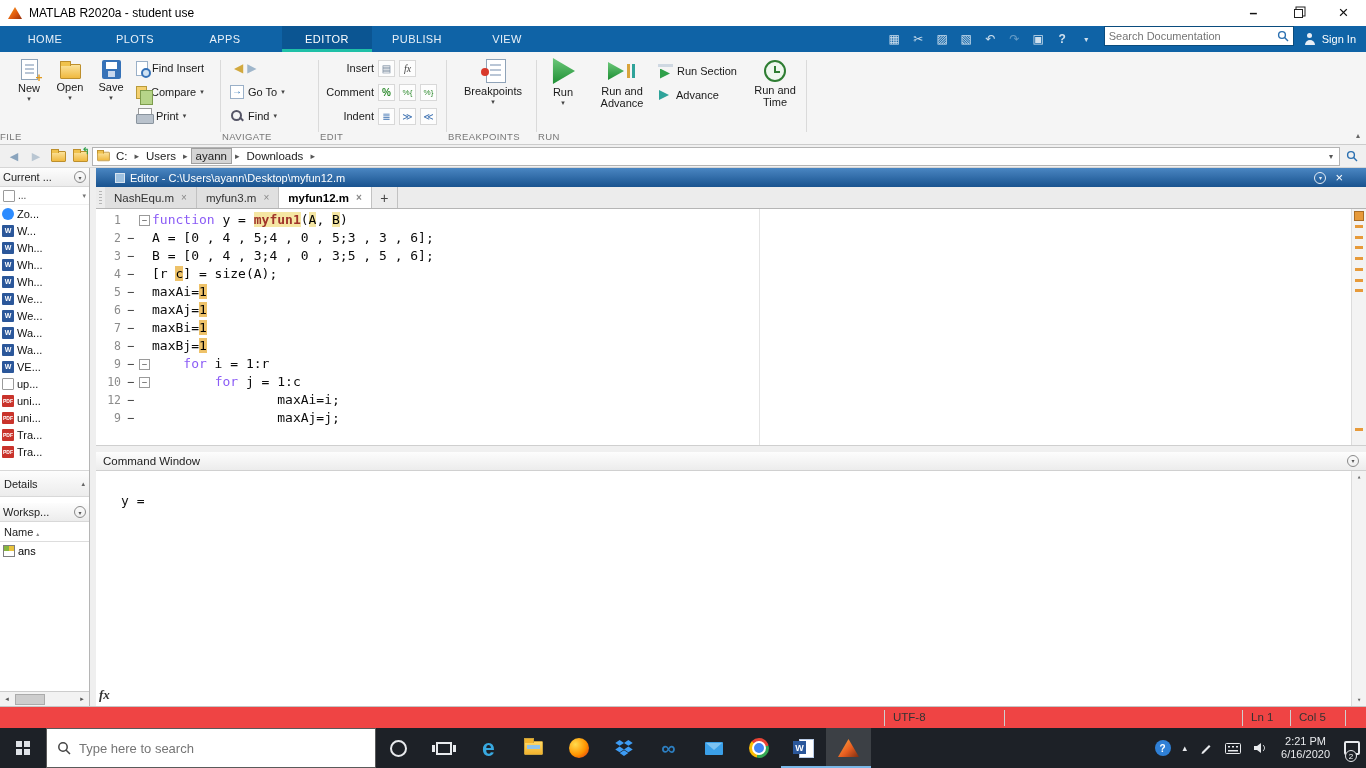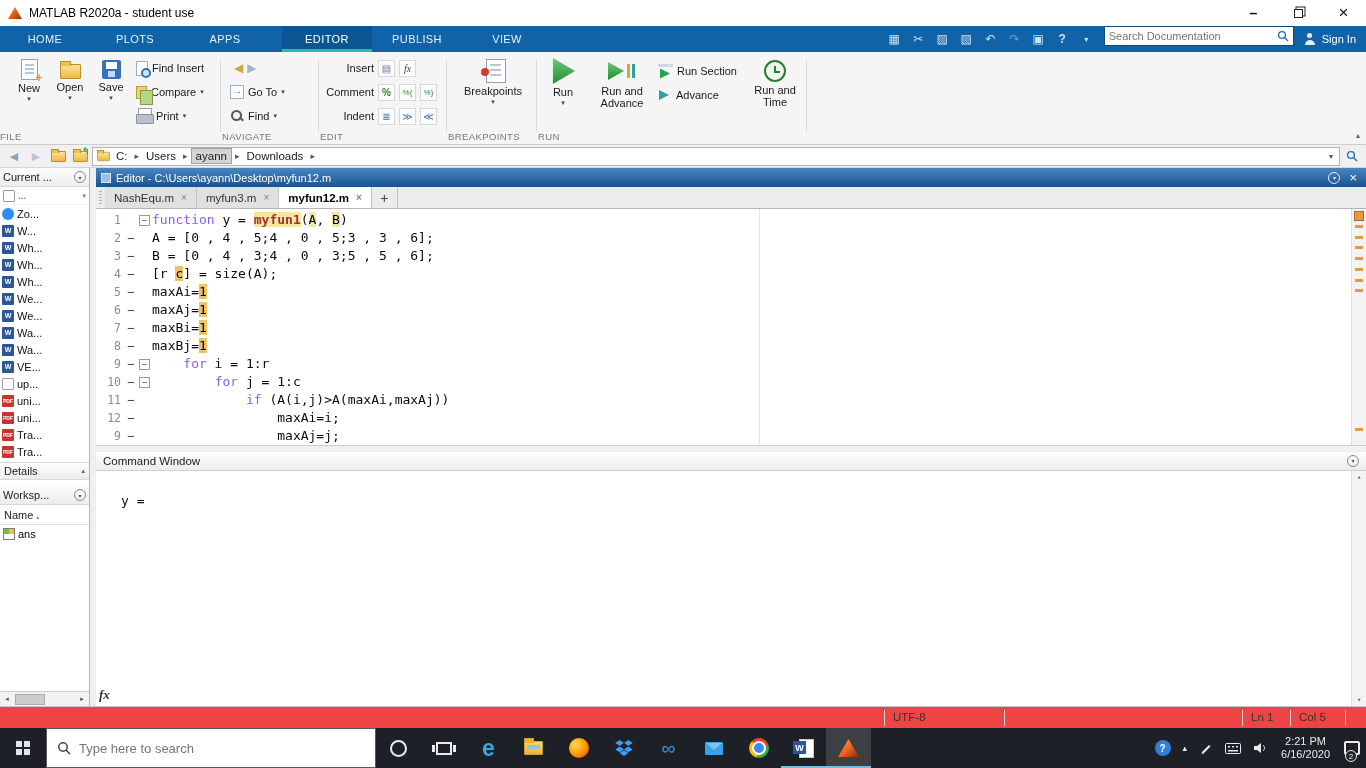--- a/index.html
+++ b/index.html
@@ -116,39 +116,39 @@
 .circlemenu::after{content:"▾";font-size:6px;color:#555}
 .minirow{height:18px;display:flex;align-items:center;gap:3px;padding:0 3px;border-bottom:1px solid #f0f0f0;font-size:10px;color:#444;flex:none}
 .minicaret{margin-left:auto;font-size:7px;color:#777}
 .minicaret::after{content:"▾"}
 .fitem{height:17px;display:flex;align-items:center;gap:3px;padding:0 2px;font-size:11px;color:#111;white-space:nowrap;overflow:hidden}
 .fic{width:12px;height:12px;flex:none;display:flex;align-items:center;justify-content:center;border-radius:1px}
 .ic-zoom{background:#2d8cff;border-radius:50%}
 .ic-word{background:#2b579a;color:#fff;font-size:7px;font-weight:bold}
 .ic-pdf{background:#c9332b;color:#fff;font-size:5px;font-weight:bold}
 .ic-filep{background:#fff;border:1px solid #9a9a9a}
-.detailsbar{height:18px;background:linear-gradient(#fdfdfd,#ececec);border-top:1px solid #d8d8d8;border-bottom:1px solid #d8d8d8;display:flex;align-items:center;padding:0 4px;font-size:11px;color:#222;flex:none;margin-top:2px}
+.detailsbar{height:27px;background:linear-gradient(#fdfdfd,#ececec);border-top:1px solid #d8d8d8;border-bottom:1px solid #d8d8d8;display:flex;align-items:center;padding:0 4px;font-size:11px;color:#222;flex:none;margin-top:10px}
 .chev-up{margin-left:auto;font-size:7px;color:#666}
 .chev-up::after{content:"▴"}
 .wshdr{margin-top:6px}
 .namehdr{height:20px;border-bottom:1px solid #ddd;display:flex;align-items:center;padding:0 4px;font-size:11px;color:#222;flex:none}
 .sort::after{content:"▴";font-size:6px;color:#888;margin-left:3px}
 .wsitem{height:17px;display:flex;align-items:center;gap:3px;padding:0 3px;font-size:11px;flex:none}
 .ic-matrix{width:12px;height:12px;border:1px solid #7e7e7e;background:linear-gradient(90deg,#86b53f 50%,#e9c33c 50%);background-size:100% 50%;background-repeat:no-repeat;background-color:#fff;flex:none}
 .sb-fill{flex:1}
 .sb-hscroll{height:15px;border-top:1px solid #ccc;background:#f2f2f2;display:flex;align-items:center;flex:none}
 .sb-arrow{width:14px;text-align:center;font-size:7px;color:#555}
 .sb-al::after{content:"◂"}.sb-ar::after{content:"▸"}
 .sb-thumb{width:30px;height:11px;background:#cdcdcd;border:1px solid #ababab;margin-left:1px}
 .sb-track{flex:1}
 .vsplit{position:absolute;top:168px;left:90px;width:6px;height:538px;background:#efefef}
 
 
 .editor-area{position:absolute;top:168px;left:96px;width:1270px;height:538px;display:flex;flex-direction:column}
-.edhdr{height:19px;background:linear-gradient(#4a86c2,#19538f);color:#fff;display:flex;align-items:center;gap:5px;padding:0 5px;font-size:11px;flex:none}
+.edhdr{height:19px;background:linear-gradient(#4a86c2,#19538f);color:#fff;display:flex;align-items:center;gap:5px;padding:0 19px;font-size:11px;flex:none}
 .edhdr-icon{width:10px;height:10px;border:1px solid #d8e4f0;background:#9ec1e0;flex:none}
 .edhdr-title{flex:1;white-space:nowrap;overflow:hidden}
 .circlemenu.light{border-color:#e6edf5;margin-left:0}
 .circlemenu.light::after{color:#e6edf5}
 .edhdr-x{font-size:13px;padding:0 4px}
 .edhdr-x::after{content:"×"}
 .edtabs{height:22px;background:#ececec;border-bottom:1px solid #b5b5b5;display:flex;align-items:stretch;flex:none}
 .tabgrip{width:3px;margin:4px 3px;background:repeating-linear-gradient(180deg,#b5b5b5 0 1px,transparent 1px 3px)}
 .edtab{display:flex;align-items:center;gap:7px;padding:0 9px;font-size:11.5px;color:#333;background:#e0e0e0;border-right:1px solid #c2c2c2;white-space:nowrap}
 .edtab.active{background:#fff;color:#000;font-weight:bold}
@@ -586,26 +586,20 @@
             <span class="gfold box"></span>
             <span class="ct"><span class="tk-pl">    </span><span class="tk-kw">for</span><span class="tk-pl"> i = 1:r</span></span>
           </div>
           <div class="code-line">
             <span class="ln">10</span>
             <span class="gdash on"></span>
             <span class="gfold box"></span>
             <span class="ct"><span class="tk-pl">        </span><span class="tk-kw">for</span><span class="tk-pl"> j = 1:c</span></span>
           </div>
           <div class="code-line">
-            <span class="ln">11</span>
-            <span class="gdash on"></span>
-            <span class="gfold"></span>
-            <span class="ct"><span class="tk-pl">            </span><span class="tk-kw">if</span><span class="tk-pl"> (A(i,j)&gt;A(maxAi,maxAj))</span></span>
-          </div>
-          <div class="code-line">
             <span class="ln">12</span>
             <span class="gdash on"></span>
             <span class="gfold"></span>
             <span class="ct"><span class="tk-pl">                maxAi=i;</span></span>
           </div>
           <div class="code-line">
             <span class="ln">9</span>
             <span class="gdash on"></span>
             <span class="gfold"></span>
             <span class="ct"><span class="tk-pl">                maxAj=j;</span></span>

